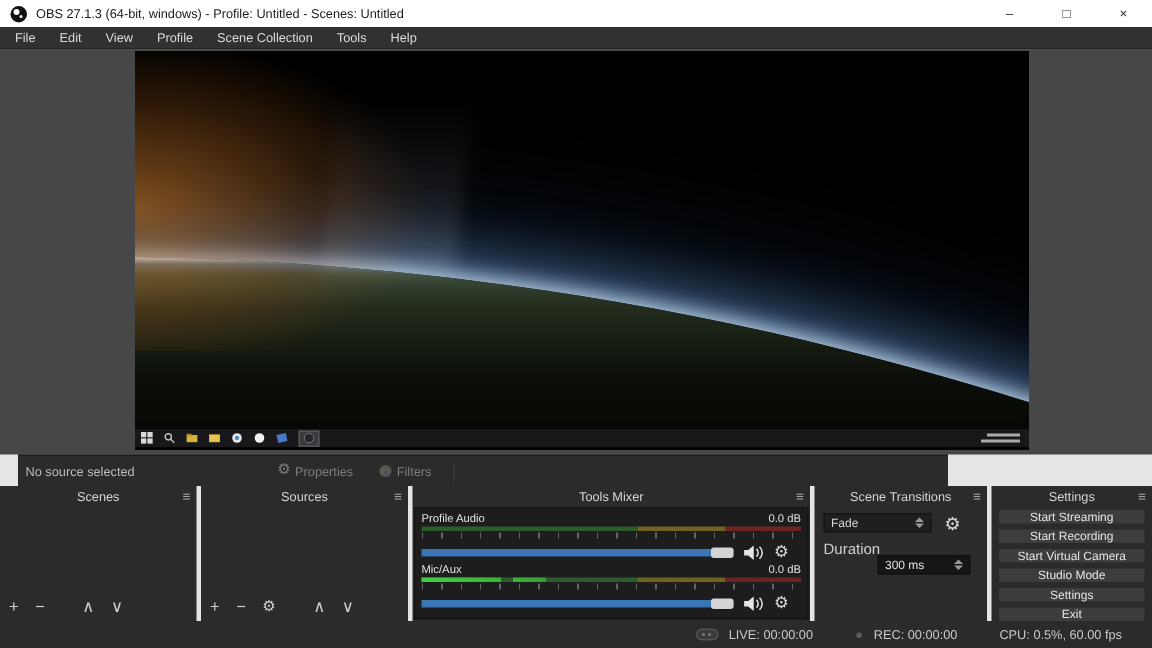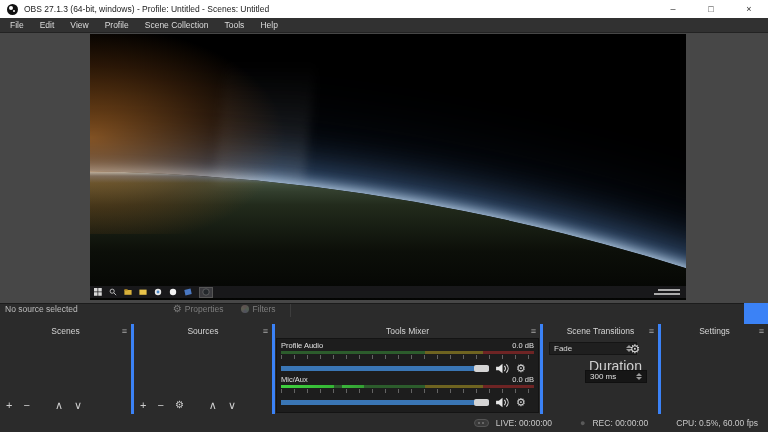--- a/index.html
+++ b/index.html
@@ -1,17 +1,17 @@
 <!DOCTYPE html>
 <html><head>
 <meta charset="utf-8">
 <style>
   * { margin:0; padding:0; box-sizing:border-box; }
   html,body { width:768px; height:432px; background:#2b2b2b; font-family:"Liberation Sans", sans-serif; }
-  .app { position:relative; width:768px; height:432px; overflow:hidden; background:#3b82f6; }
+  .app { position:relative; width:768px; height:432px; overflow:hidden; background:#e5e5e5; }
 
   
   .titlebar { position:absolute; left:0; top:0; width:768px; height:18px; background:#ffffff; display:flex; align-items:center; }
   .obs-logo { width:11px; height:11px; border-radius:50%; background:#111; margin:0 6px 0 7px; position:relative; }
   .obs-logo::after { content:""; position:absolute; left:2px; top:2px; width:4px; height:4px; border-radius:50%; background:#fff; box-shadow:3px 3px 0 -1px #fff; }
   .title-text { font-size:8.5px; color:#1a1a1a; }
   .win-btns { margin-left:auto; display:flex; height:18px; }
   .win-btn { width:38px; height:18px; display:flex; align-items:center; justify-content:center; font-size:9px; color:#333; }
 
   
@@ -30,21 +30,21 @@
   .sun-rays { position:absolute; left:130px; top:28px; width:90px; height:120px; transform:skewX(-6deg);
     background:linear-gradient(to top, rgba(255,255,255,.12), rgba(255,255,255,0)); filter:blur(5px); }
   .taskbar { position:absolute; left:0; bottom:2px; width:100%; height:12px; background:rgba(26,26,28,.92); display:flex; align-items:center; padding-left:4px; gap:7px; }
   .tb-icon { width:8px; height:8px; flex:0 0 auto; }
   .tb-active { width:14px; height:11px; background:#3a3a3e; border:1px solid #555; display:flex; align-items:center; justify-content:center; }
   .clock-block { margin-left:auto; margin-right:6px; display:flex; flex-direction:column; gap:2px; align-items:flex-end; }
   .clock-line { width:22px; height:2px; background:rgba(220,220,220,.75); }
   .clock-line.short { width:26px; }
 
   
-  .src-toolbar { position:absolute; left:0; top:303px; width:744px; height:21px; background:#2b2b2b; border-top:1px solid #1c1c1c; display:flex; align-items:flex-start; font-size:8.5px; color:#bdbdbd; }
+  .src-toolbar { position:absolute; left:12px; top:303px; width:620px; height:21px; background:#2b2b2b; border-top:1px solid #1c1c1c; display:flex; align-items:center; font-size:8.5px; color:#bdbdbd; }
   .no-source { margin-left:5px; }
   .tool-btn { display:flex; align-items:center; gap:3px; color:#7d7d7d; }
   .tool-btn.props { margin-left:95px; }
   .tool-btn.filts { margin-left:18px; }
   .gear-glyph { font-size:10px; line-height:1; }
   .filter-wheel { width:8px; height:8px; border-radius:50%; background:conic-gradient(#6a5a5a,#5a6a5a,#5a5a6a,#6a6a5a,#6a5a5a); opacity:.8; }
   .vsep { width:1px; height:13px; background:#3d3d3d; margin-left:14px; }
 
   
   .panel { position:absolute; top:324px; height:90px; background:#2b2b2b; }
@@ -68,35 +68,35 @@
   .ticks { height:4px; margin-top:1px; background:repeating-linear-gradient(to right,#8a8a8a 0 1px,rgba(0,0,0,0) 1px 13px); opacity:.65; }
   .slider-row { display:flex; align-items:center; gap:6px; margin-top:4px; }
   .track { position:relative; flex:0 0 208px; height:5px; background:#101418; }
   .fill { position:absolute; left:0; top:0; bottom:0; background:#3a76b5; }
   .handle { position:absolute; right:0; top:-1px; width:15px; height:7px; background:#d4d4d4; border-radius:2px; }
   .spk { width:15px; height:11px; }
   .mixer-gear { font-size:11px; color:#d8d8d8; line-height:1; }
 
   
   .trans-body { position:absolute; left:0; right:0; top:14px; bottom:0; }
-  .combo { position:absolute; left:6px; top:4px; width:88px; height:13px; background:#1f1f1f; border:1px solid #151515; color:#d8d8d8; font-size:8px; display:flex; align-items:center; padding:0 4px; }
+  .combo { position:absolute; left:6px; top:4px; width:72px; height:13px; background:#1f1f1f; border:1px solid #151515; color:#d8d8d8; font-size:8px; display:flex; align-items:center; padding:0 4px; }
   .combo .arrows { margin-left:auto; display:flex; flex-direction:column; gap:1px; }
   .tri-up { width:0; height:0; border-left:3px solid transparent; border-right:3px solid transparent; border-bottom:3px solid #9a9a9a; }
   .tri-dn { width:0; height:0; border-left:3px solid transparent; border-right:3px solid transparent; border-top:3px solid #9a9a9a; }
   .trans-gear { position:absolute; left:84px; top:3px; width:16px; height:15px; display:flex; align-items:center; justify-content:center; color:#d8d8d8; font-size:12px; }
-  .dur-label { position:absolute; left:6px; top:22px; font-size:14px; color:#cfcfcf; line-height:13px;margin-left:40px; }
+  .dur-label { position:absolute; left:6px; top:22px; font-size:10px; color:#cfcfcf; line-height:13px; }
   .spinbox { position:absolute; left:42px; top:20px; width:62px; height:13px; background:#161616; border:1px solid #101010; color:#e0e0e0; font-size:8px; display:flex; align-items:center; padding:0 4px;margin-top:12px; }
   .spinbox .arrows { margin-left:auto; display:flex; flex-direction:column; gap:1px; }
 
   
   .ctl-body { position:absolute; left:4px; right:4px; top:15px; bottom:0; display:flex; flex-direction:column; gap:2px; }
   .ctl-btn { height:11px; background:#3d3d3d; border:1px solid #2a2a2a; border-radius:1px; color:#e4e4e4; font-size:8px; display:flex; align-items:center; justify-content:center; }
 
   
-  .statusbar { position:absolute; left:0; top:414px; width:768px; height:18px; background:#2b2b2b; display:flex; align-items:center; justify-content:flex-end; gap:7px; padding-right:10px; font-size:8.5px; color:#c9c9c9; }
+  .statusbar { position:absolute; left:0; top:414px; width:768px; height:18px; background:#2b2b2b; display:flex; align-items:center; justify-content:flex-end; gap:7px; padding-right:20px; font-size:8.5px; color:#c9c9c9; }
   .live-pill { width:15px; height:8px; border-radius:4px; background:#3a3a3a; border:1px solid #555; display:flex; align-items:center; justify-content:center; gap:2px; }
   .live-pill i { width:2px; height:2px; border-radius:50%; background:#777; }
   .rec-dot { color:#5a5a5a; font-size:9px; line-height:1; }
   .sb-gap { width:14px; }
 </style>
 </head>
 <body>
 
 <div class="app">
 
@@ -284,20 +284,28 @@
           </span>
       </div>
     </div>
   </div>
 
   <div class="panel" style="left:661px; width:107px;">
     <div class="panel-header">
       <span>Settings</span>
       <span class="panel-menu">≡</span>
     </div>
+    <div class="ctl-body">
+      <div class="ctl-btn">Start Streaming</div>
+      <div class="ctl-btn">Start Recording</div>
+      <div class="ctl-btn">Start Virtual Camera</div>
+      <div class="ctl-btn">Studio Mode</div>
+      <div class="ctl-btn">Settings</div>
+      <div class="ctl-btn">Exit</div>
+    </div>
   </div>
 
   <div class="statusbar">
     <span class="live-pill">
         <i></i>
         <i></i>
       </span>
     <span>LIVE: 00:00:00</span>
     <span class="sb-gap"></span>
     <span class="rec-dot">●</span>

